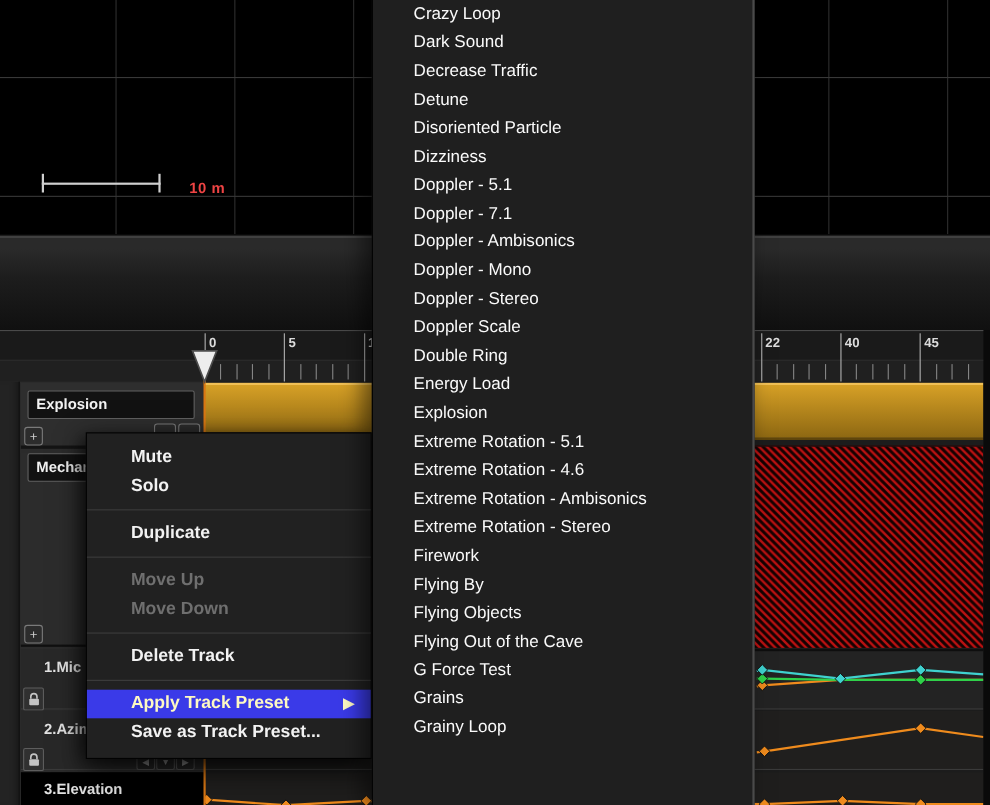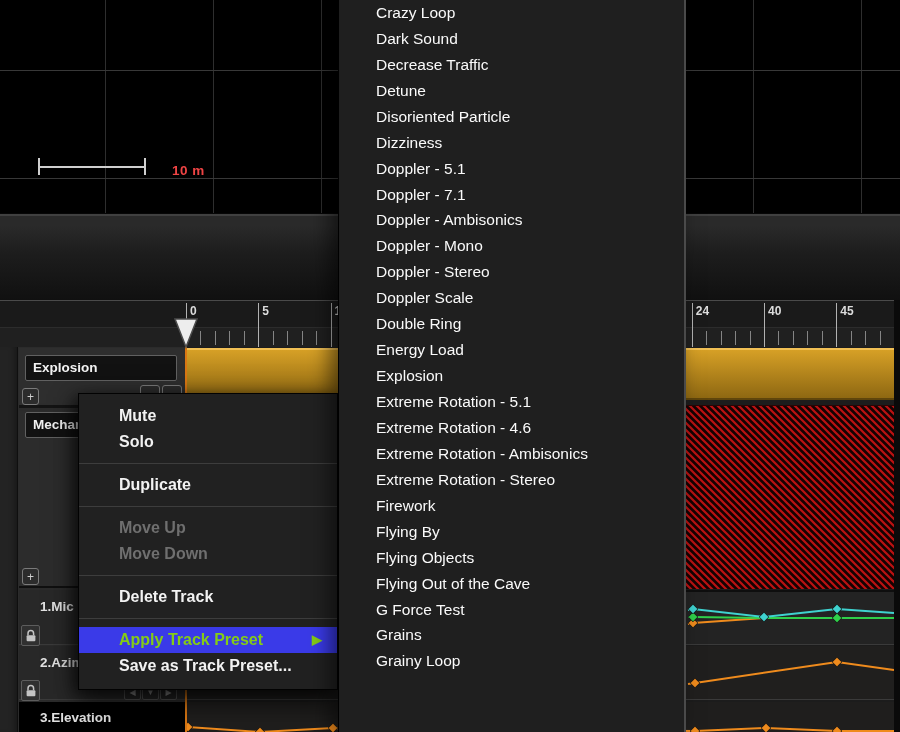--- a/index.html
+++ b/index.html
@@ -67,21 +67,21 @@
   .lane2{top:299px;height:54px;background:#201f1e;border-bottom:1px solid #3a3a3a;}
   .lane3{top:355px;height:30px;background:#1f1e1d;}
   #auto-svg{position:absolute;left:0;top:0;width:900px;height:732px;z-index:8;pointer-events:none;}
   .right-strip{left:894px;top:300px;width:6px;height:432px;background:#0a0a0a;z-index:18;}
 
   
   .ctx-menu{left:78px;top:393px;width:260px;height:297px;background:#212121;border:1px solid #020202;
             box-shadow:0 10px 26px rgba(0,0,0,.7),-4px 4px 14px rgba(0,0,0,.5);z-index:40;padding-top:9px;}
   .menu-item{height:26px;line-height:26px;padding-left:40px;font-size:16px;font-weight:600;color:#f2f2f2;position:relative;}
   .menu-item.disabled{color:#6f6f6f;}
-  .menu-item.highlighted{background:#3a3ae8;color:#84cc16;}
+  .menu-item.highlighted{background:#3a3ae8;color:#fef9c3;}
   .submenu-arrow{position:absolute;right:15px;top:0;font-size:13px;}
   .menu-sep{height:1px;background:#3d3d3d;margin:8px 0;}
 
   
   .preset-panel{left:338px;top:0;width:348px;height:732px;background:#1f1f1f;border-left:1px solid #000;
                 border-right:2px solid #4a4a4a;box-shadow:-8px 0 20px rgba(0,0,0,.55);z-index:50;overflow:hidden;}
   .preset-item{height:25.95px;display:flex;align-items:center;padding-left:37px;font-size:15.5px;
                font-weight:500;color:#fafafa;white-space:nowrap;}
 </style>
 </head>
@@ -180,21 +180,21 @@
         <div class="tick minor" style="left: 576.15px;"></div>
         <div class="tick minor" style="left: 590.6px;"></div>
         <div class="tick minor" style="left: 605.05px;"></div>
         <div class="tick major" style="left: 619.5px;"></div>
         <div class="tick-label" style="left: 623.5px;">30</div>
         <div class="tick minor" style="left: 633.95px;"></div>
         <div class="tick minor" style="left: 648.4px;"></div>
         <div class="tick minor" style="left: 662.85px;"></div>
         <div class="tick minor" style="left: 677.3px;"></div>
         <div class="tick major" style="left: 691.75px;"></div>
-        <div class="tick-label" style="left: 695.75px;">24</div>
+        <div class="tick-label" style="left: 695.75px;">22</div>
         <div class="tick minor" style="left: 706.2px;"></div>
         <div class="tick minor" style="left: 720.65px;"></div>
         <div class="tick minor" style="left: 735.1px;"></div>
         <div class="tick minor" style="left: 749.55px;"></div>
         <div class="tick major" style="left: 764px;"></div>
         <div class="tick-label" style="left: 768px;">40</div>
         <div class="tick minor" style="left: 778.45px;"></div>
         <div class="tick minor" style="left: 792.9px;"></div>
         <div class="tick minor" style="left: 807.35px;"></div>
         <div class="tick minor" style="left: 821.8px;"></div>

